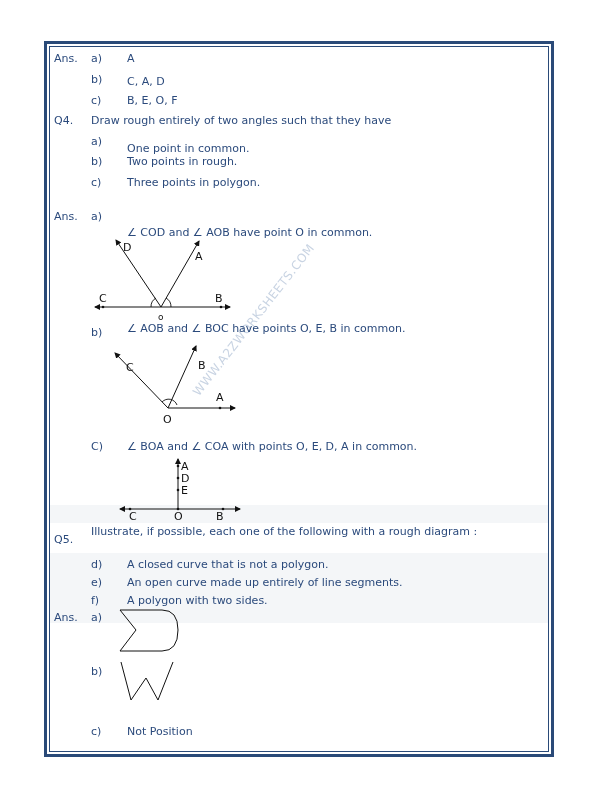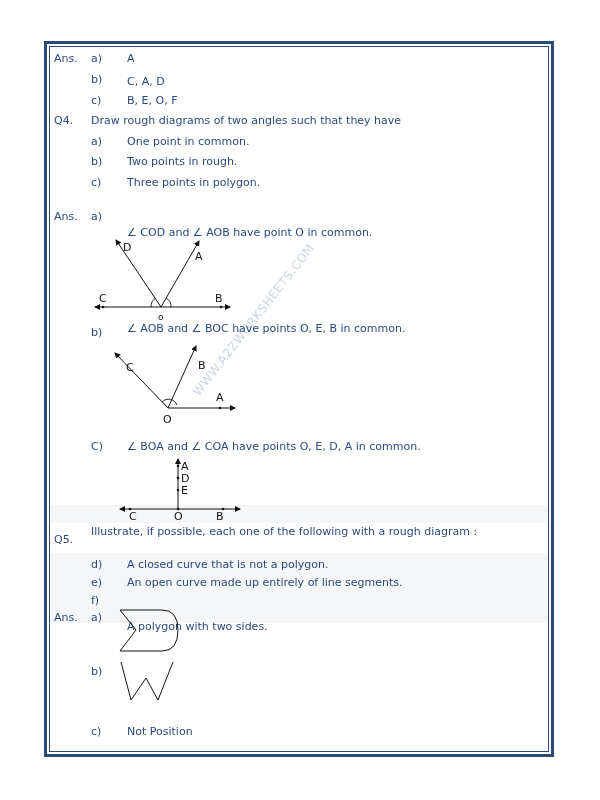--- a/index.html
+++ b/index.html
@@ -33,23 +33,23 @@
 
 <span class="t lbl" style="top:52px">Ans.</span>
 <span class="t sub" style="top:52px">a)</span>
 <span class="t txt" style="top:52px">A</span>
 <span class="t sub" style="top:73px">b)</span>
 <span class="t txt" style="top:75px">C, A, D</span>
 <span class="t sub" style="top:94px">c)</span>
 <span class="t txt" style="top:94px">B, E, O, F</span>
 
 <span class="t lbl" style="top:114px">Q4.</span>
-<span class="t sub" style="top:114px">Draw rough diagrams of two angles such that they have</span>
+<span class="t sub" style="top:114px">Draw rough entirely of two angles such that they have</span>
 <span class="t sub" style="top:135px">a)</span>
-<span class="t txt" style="top:135px">One point in common.</span>
+<span class="t txt" style="top:142px">One point in common.</span>
 <span class="t sub" style="top:155px">b)</span>
 <span class="t txt" style="top:155px">Two points in rough.</span>
 <span class="t sub" style="top:176px">c)</span>
 <span class="t txt" style="top:176px">Three points in polygon.</span>
 
 <span class="t lbl" style="top:210px">Ans.</span>
 <span class="t sub" style="top:210px">a)</span>
 <span class="t txt" style="top:226px">∠ COD and ∠ AOB have point O in common.</span>
 
 <svg class="diag" style="left:85px;top:230px" width="160" height="95">
@@ -82,21 +82,21 @@
   <line x1="68" y1="63" x2="135" y2="63" stroke="#111" stroke-width="1" marker-end="url(#ah)"></line>
   <path d="M62,57 A9,9 0 0 1 77,60" fill="none" stroke="#111" stroke-width="0.9"></path>
   <circle cx="120" cy="63" r="1.3" fill="#111"></circle>
   <text x="26" y="26">C</text>
   <text x="98" y="24">B</text>
   <text x="116" y="56">A</text>
   <text x="63" y="78">O</text>
 </svg>
 
 <span class="t sub" style="top:440px">C)</span>
-<span class="t txt" style="top:440px">∠ BOA and ∠ COA have points O, E, D, A in common.</span>
+<span class="t txt" style="top:440px">∠ BOA and ∠ COA with points O, E, D, A in common.</span>
 
 <svg class="diag" style="left:118px;top:458px" width="125" height="62">
   <line x1="60" y1="51" x2="60" y2="1" stroke="#111" stroke-width="1" marker-end="url(#ah)"></line>
   <line x1="60" y1="51" x2="2" y2="51" stroke="#111" stroke-width="1" marker-end="url(#ah)"></line>
   <line x1="60" y1="51" x2="122" y2="51" stroke="#111" stroke-width="1" marker-end="url(#ah)"></line>
   <circle cx="60" cy="8" r="1.3" fill="#111"></circle>
   <circle cx="60" cy="20" r="1.3" fill="#111"></circle>
   <circle cx="60" cy="32" r="1.3" fill="#111"></circle>
   <circle cx="12" cy="51" r="1.3" fill="#111"></circle>
   <circle cx="60" cy="51" r="1.3" fill="#111"></circle>
@@ -109,21 +109,21 @@
   <text x="98" y="62">B</text>
 </svg>
 
 <span class="t lbl" style="top:533px">Q5.</span>
 <span class="t sub" style="top:525px">Illustrate, if possible, each one of the following with a rough diagram :</span>
 <span class="t sub" style="top:558px">d)</span>
 <span class="t txt" style="top:558px">A closed curve that is not a polygon.</span>
 <span class="t sub" style="top:576px">e)</span>
 <span class="t txt" style="top:576px">An open curve made up entirely of line segments.</span>
 <span class="t sub" style="top:594px">f)</span>
-<span class="t txt" style="top:620px">A polygon with two sides.</span>
+<span class="t txt" style="top:594px">A polygon with two sides.</span>
 
 <span class="t lbl" style="top:611px">Ans.</span>
 <span class="t sub" style="top:611px">a)</span>
 
 <svg class="diag" style="left:118px;top:608px" width="62" height="46">
   <path d="M2,2 L44,2 Q60,2 60,22 Q60,43 44,43 L2,43 L18,22 Z" fill="none" stroke="#111" stroke-width="1"></path>
 </svg>
 
 <span class="t sub" style="top:665px">b)</span>
 

